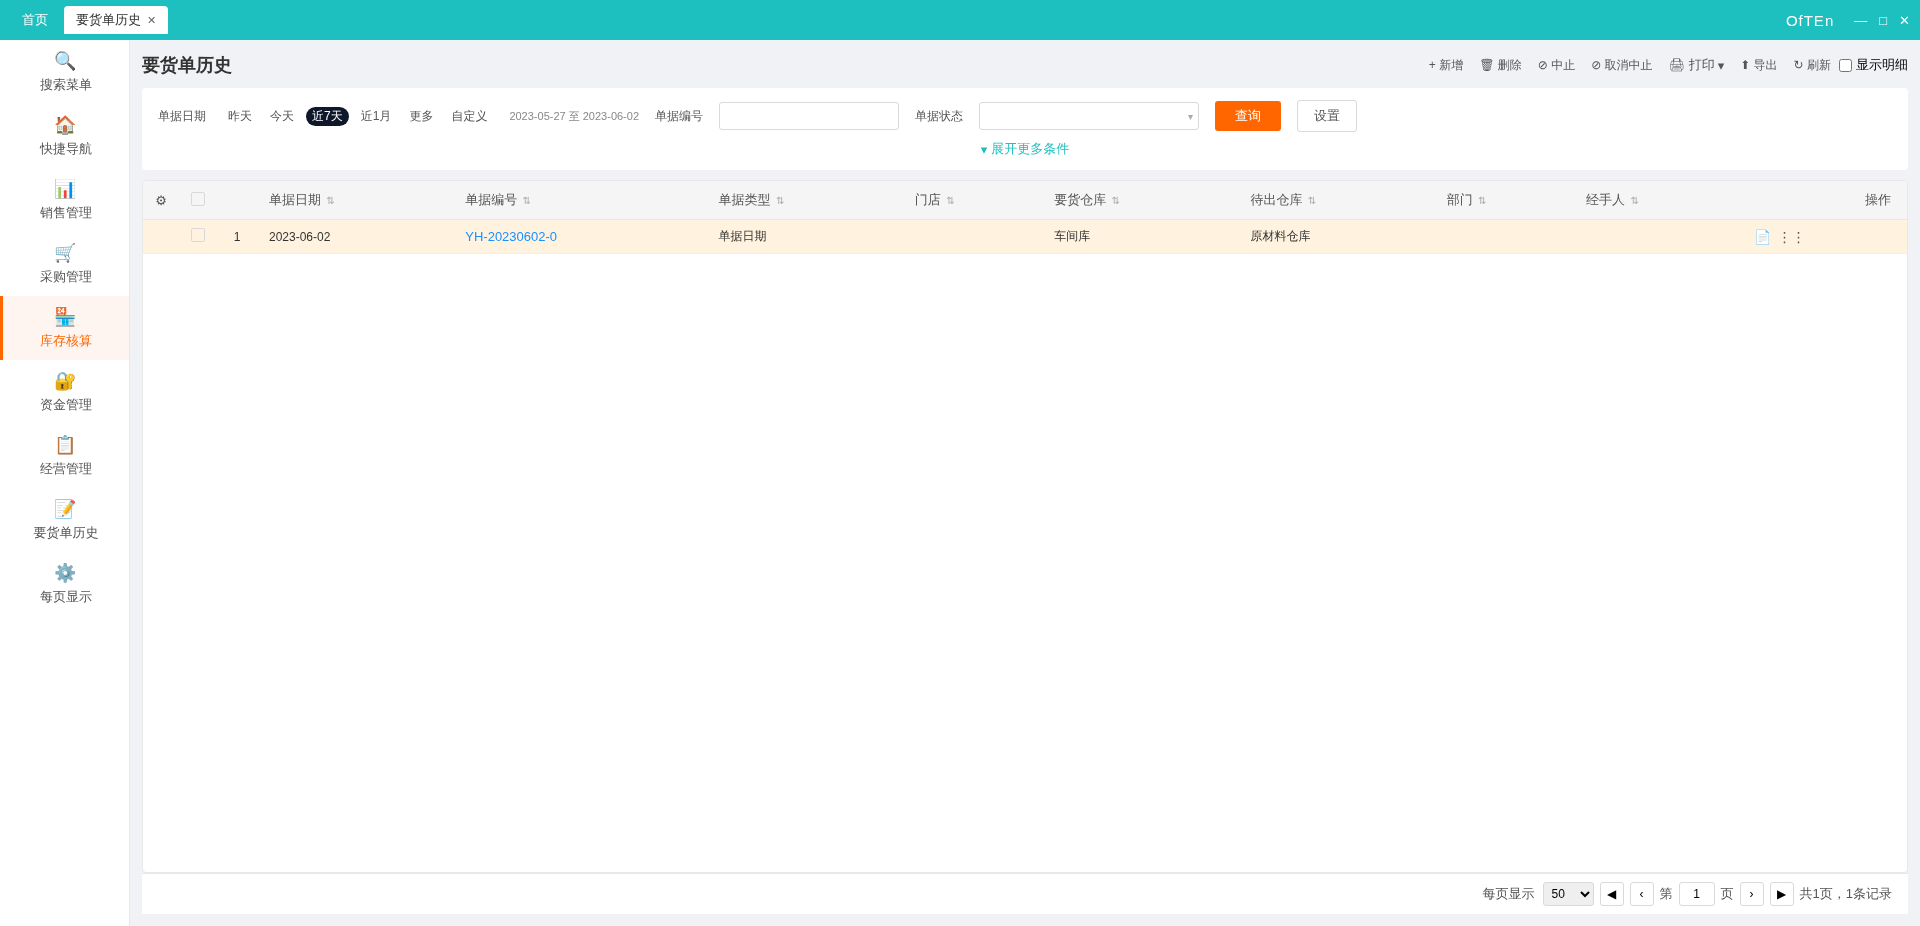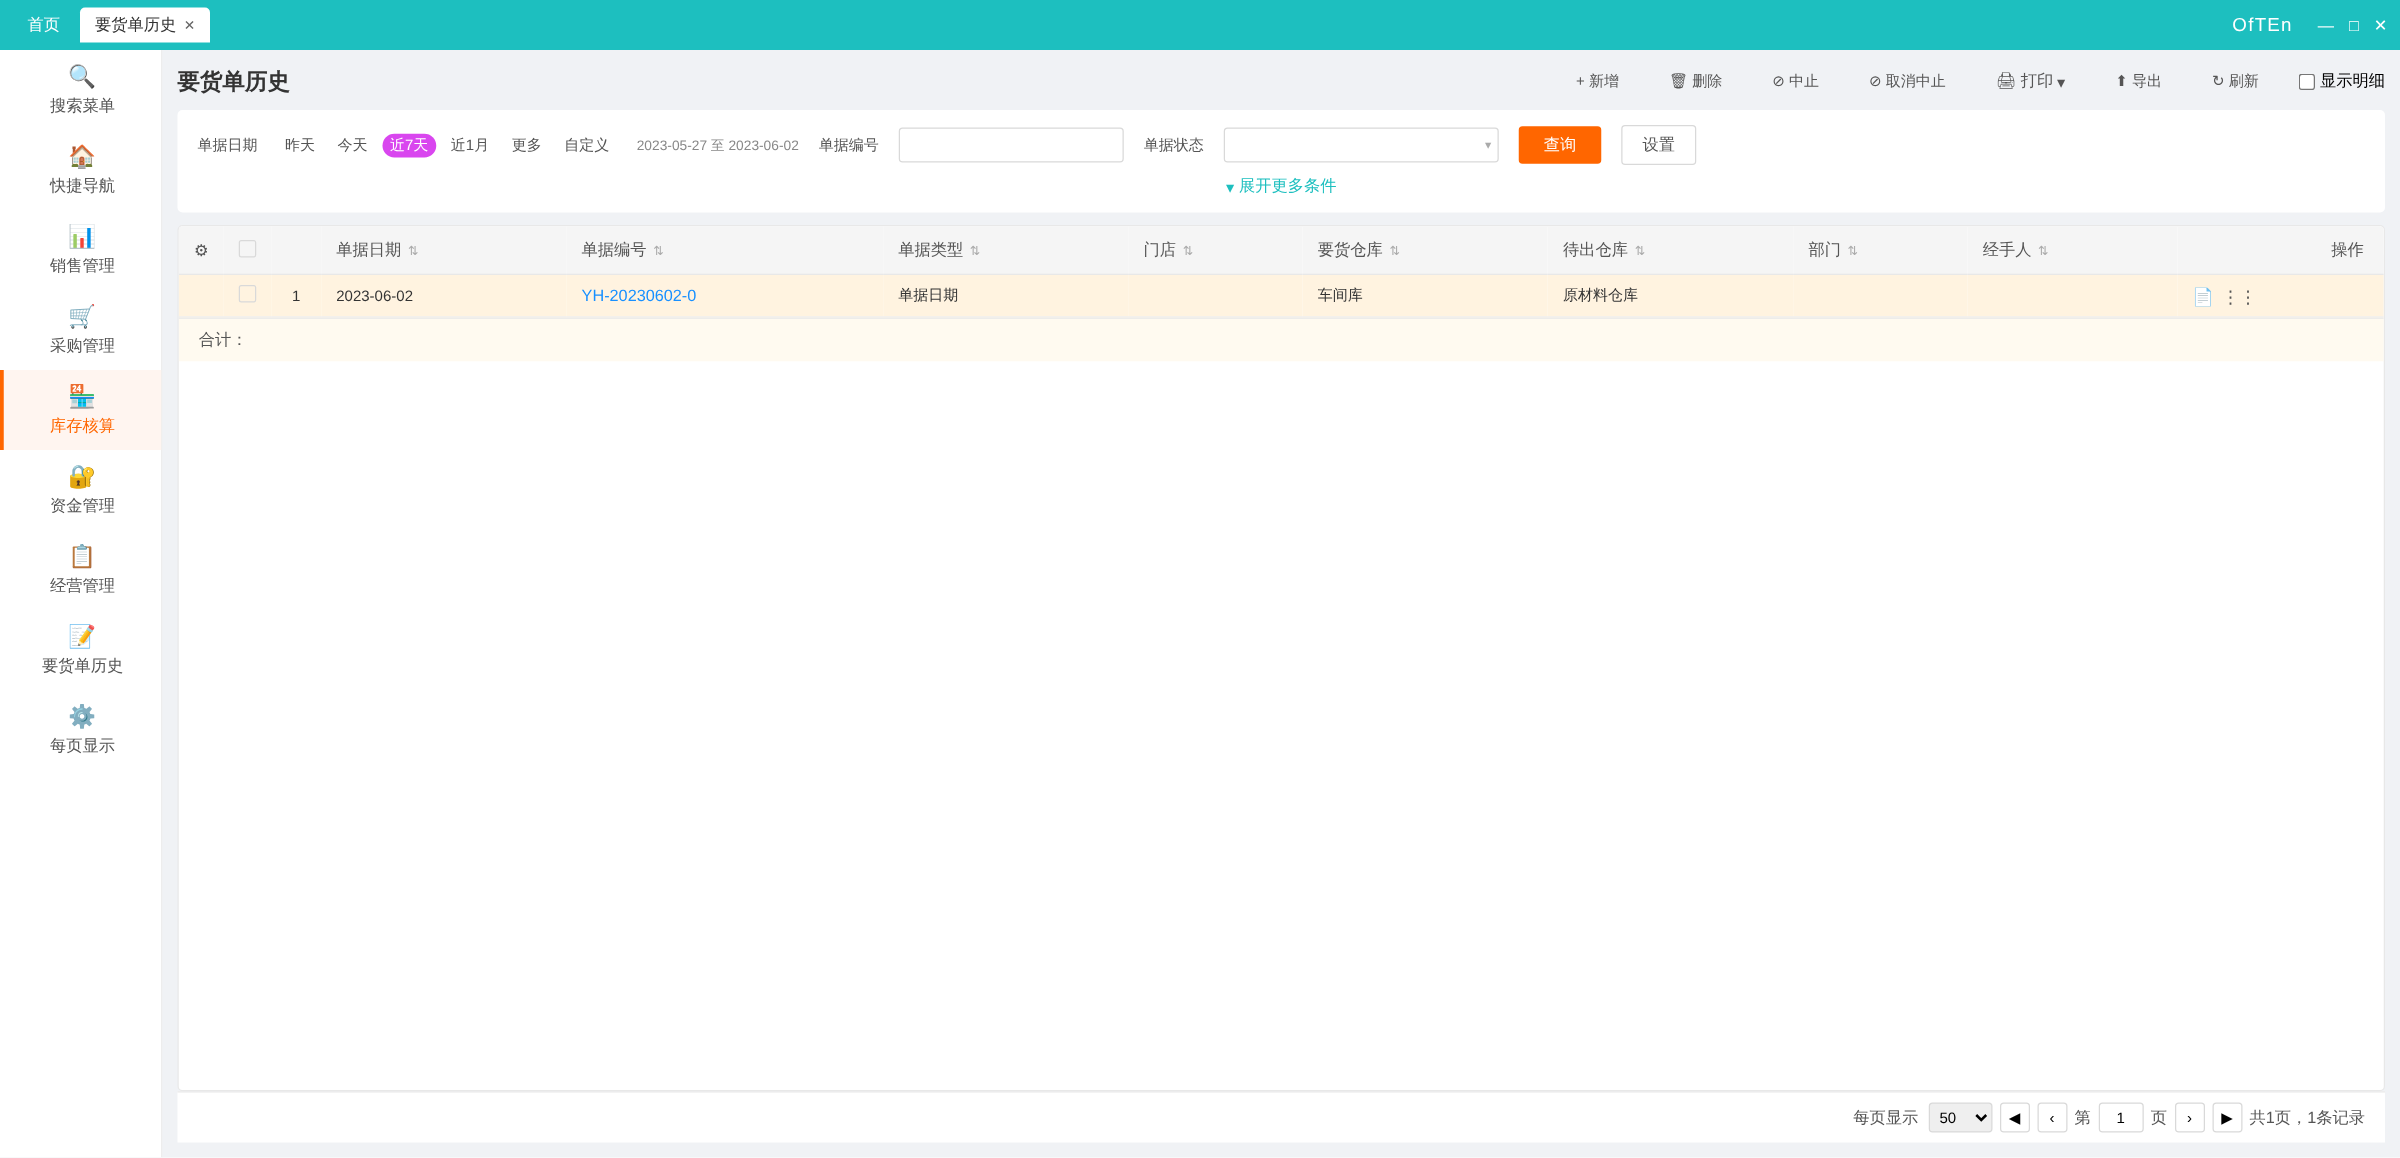--- a/index.html
+++ b/index.html
@@ -98,21 +98,21 @@
       margin-bottom: 10px;
     }
     .page-title {
       font-size: 18px;
       font-weight: bold;
       color: #333;
     }
     .toolbar {
       display: flex;
       align-items: center;
-      gap: 24px;
+      gap: 0;
     }
     .toolbar-btn {
       display: flex;
       align-items: center;
       gap: 3px;
       padding: 4px 8px;
       cursor: pointer;
       color: #555;
       font-size: 12px;
       border: none;
@@ -145,21 +145,21 @@
     .date-btn {
       padding: 1px 6px;
       cursor: pointer;
       color: #555;
       font-size: 12px;
       border-radius: 10px;
       border: none;
       background: none;
     }
     .date-btn.active {
-      background: #d946ef;
+      background: #0f172a;
       color: #fff;
     }
     .date-range {
       color: #888;
       font-size: 11px;
     }
     .filter-input {
       border: 1px solid #d9d9d9;
       border-radius: 3px;
       height: 28px;
@@ -512,23 +512,20 @@
             <td>
               <div class="col-ops">
                 <span class="op-icon" title="查看">📄</span>
                 <span class="op-icon" title="更多">⋮⋮</span>
               </div>
             </td>
           </tr>
         </tbody>
       </table>
 
-      <div class="table-footer">
-        <span>合计：</span>
-      </div>
     </div>
 
     <div class="pagination-bar">
       <span class="page-size-label">每页显示</span>
       <select class="page-size-select">
         <option value="50">50</option>
         <option value="20">20</option>
         <option value="100">100</option>
       </select>
       <button class="page-nav-btn">◀</button>

